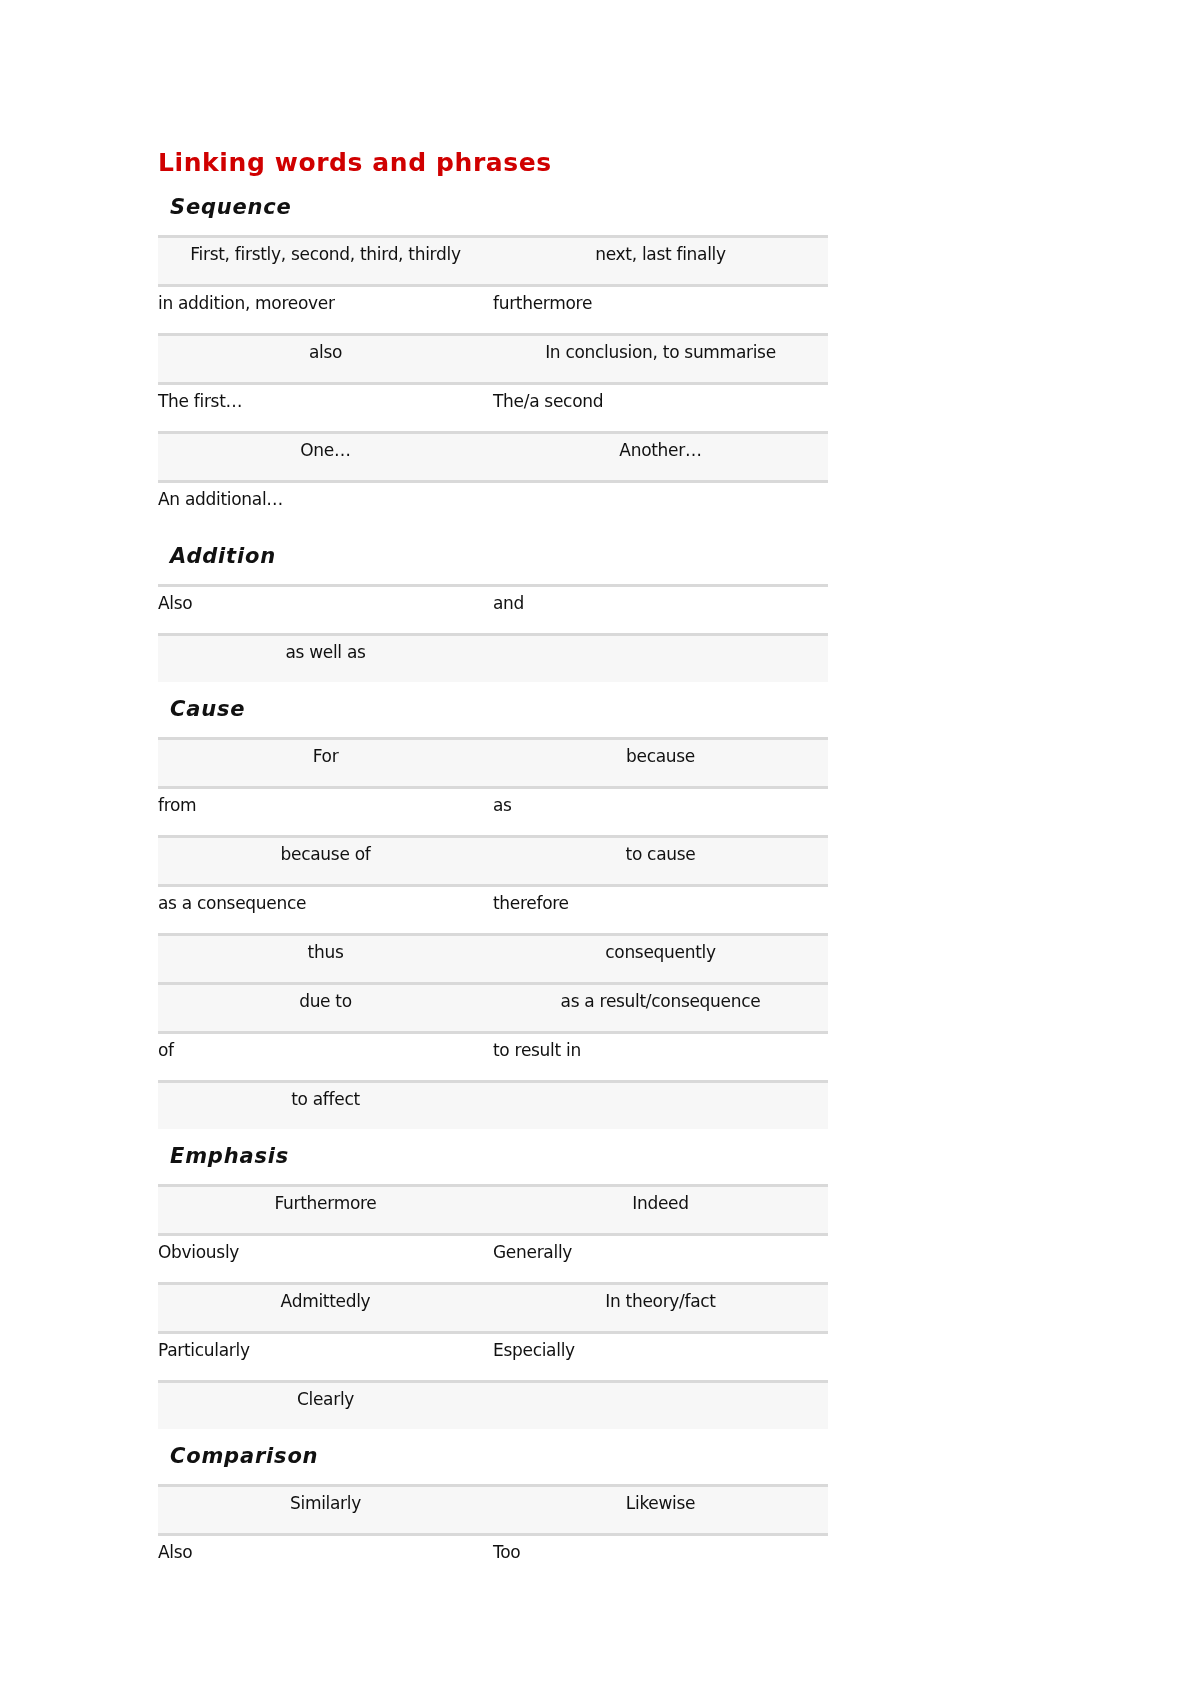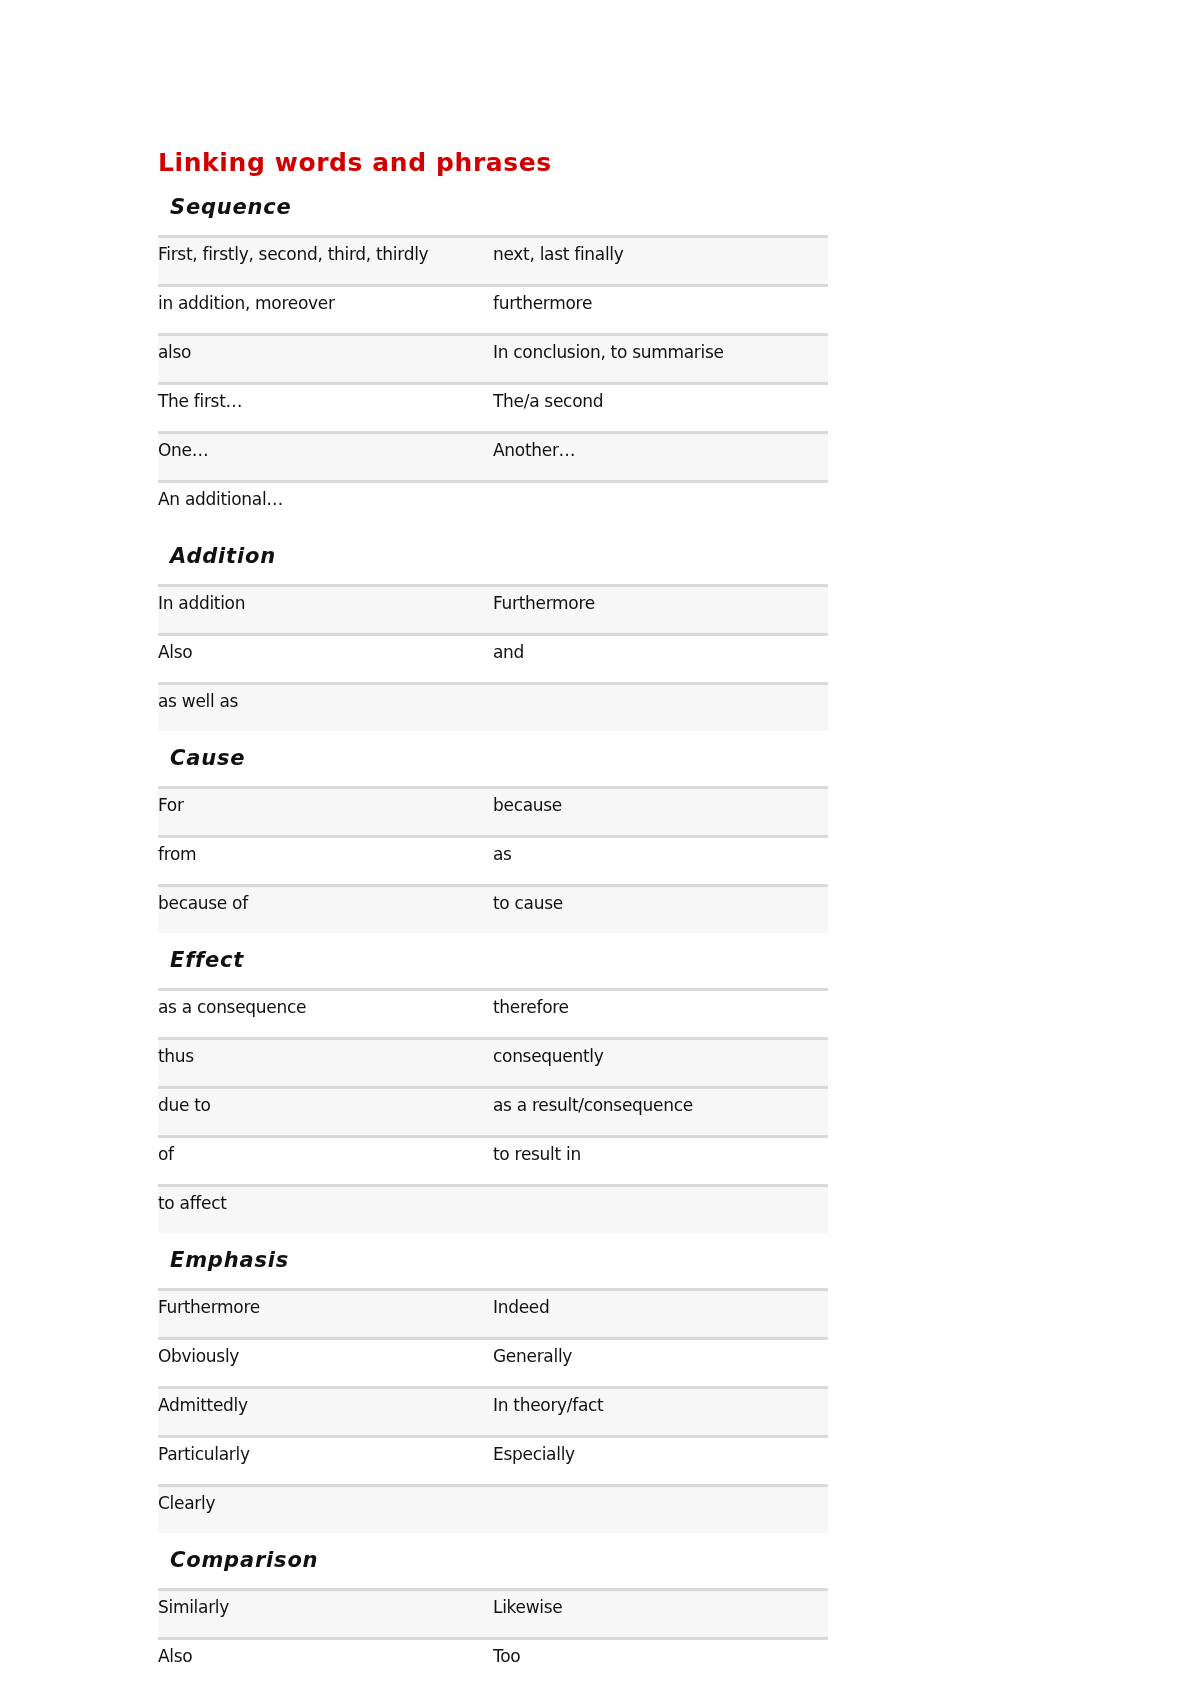--- a/index.html
+++ b/index.html
@@ -7,21 +7,21 @@
          font-family: "DejaVu Sans", sans-serif; color: #111; }
   .page { position: absolute; left: 158px; top: 146px; width: 670px; }
   .title { font-family: "DejaVu Sans", sans-serif; font-weight: bold; font-size: 25px;
            color: #d00000; letter-spacing: 0.6px; height: 34px; line-height: 34px; margin: 0; }
   .section-heading { font-family: "DejaVu Sans", sans-serif; font-style: italic;
            font-size: 21px; letter-spacing: 0.8px; height: 31px; line-height: 30px; margin: 12px; color: #111; }
   .link-table { width: 670px; border-collapse: collapse; table-layout: fixed; }
   .link-table td { height: 42px; vertical-align: top; padding: 4px 0 0 0; font-size: 17px;
            line-height: 24px; border-top: 3px solid #d9d9d9; letter-spacing: -0.3px; color: #111; }
   .link-table td.c1 { width: 335px; }
-  .link-table tr.shaded td { background: #f7f7f7; }
+  .link-table tr.shaded td { background: #f7f7f7; text-align: center; }
 </style>
 </head>
 <body>
 
 <div class="page">
   <h1 class="title">Linking words and phrases</h1>
   <div id="sections">
       <h2 class="section-heading">Sequence</h2>
       <table class="link-table">
         <tbody>
@@ -47,24 +47,20 @@
           </tr>
           <tr class="">
             <td class="c1">An additional…</td>
             <td class="c2"></td>
           </tr>
         </tbody>
       </table>
       <h2 class="section-heading">Addition</h2>
       <table class="link-table">
         <tbody>
-          <tr class="shaded">
-            <td class="c1">In addition</td>
-            <td class="c2">Furthermore</td>
-          </tr>
           <tr class="">
             <td class="c1">Also</td>
             <td class="c2">and</td>
           </tr>
           <tr class="shaded">
             <td class="c1">as well as</td>
             <td class="c2"></td>
           </tr>
         </tbody>
       </table>
@@ -78,21 +74,20 @@
           <tr class="">
             <td class="c1">from</td>
             <td class="c2">as</td>
           </tr>
           <tr class="shaded">
             <td class="c1">because of</td>
             <td class="c2">to cause</td>
           </tr>
         </tbody>
       </table>
-      <h2 class="section-heading">Effect</h2>
       <table class="link-table">
         <tbody>
           <tr class="">
             <td class="c1">as a consequence</td>
             <td class="c2">therefore</td>
           </tr>
           <tr class="shaded">
             <td class="c1">thus</td>
             <td class="c2">consequently</td>
           </tr>

